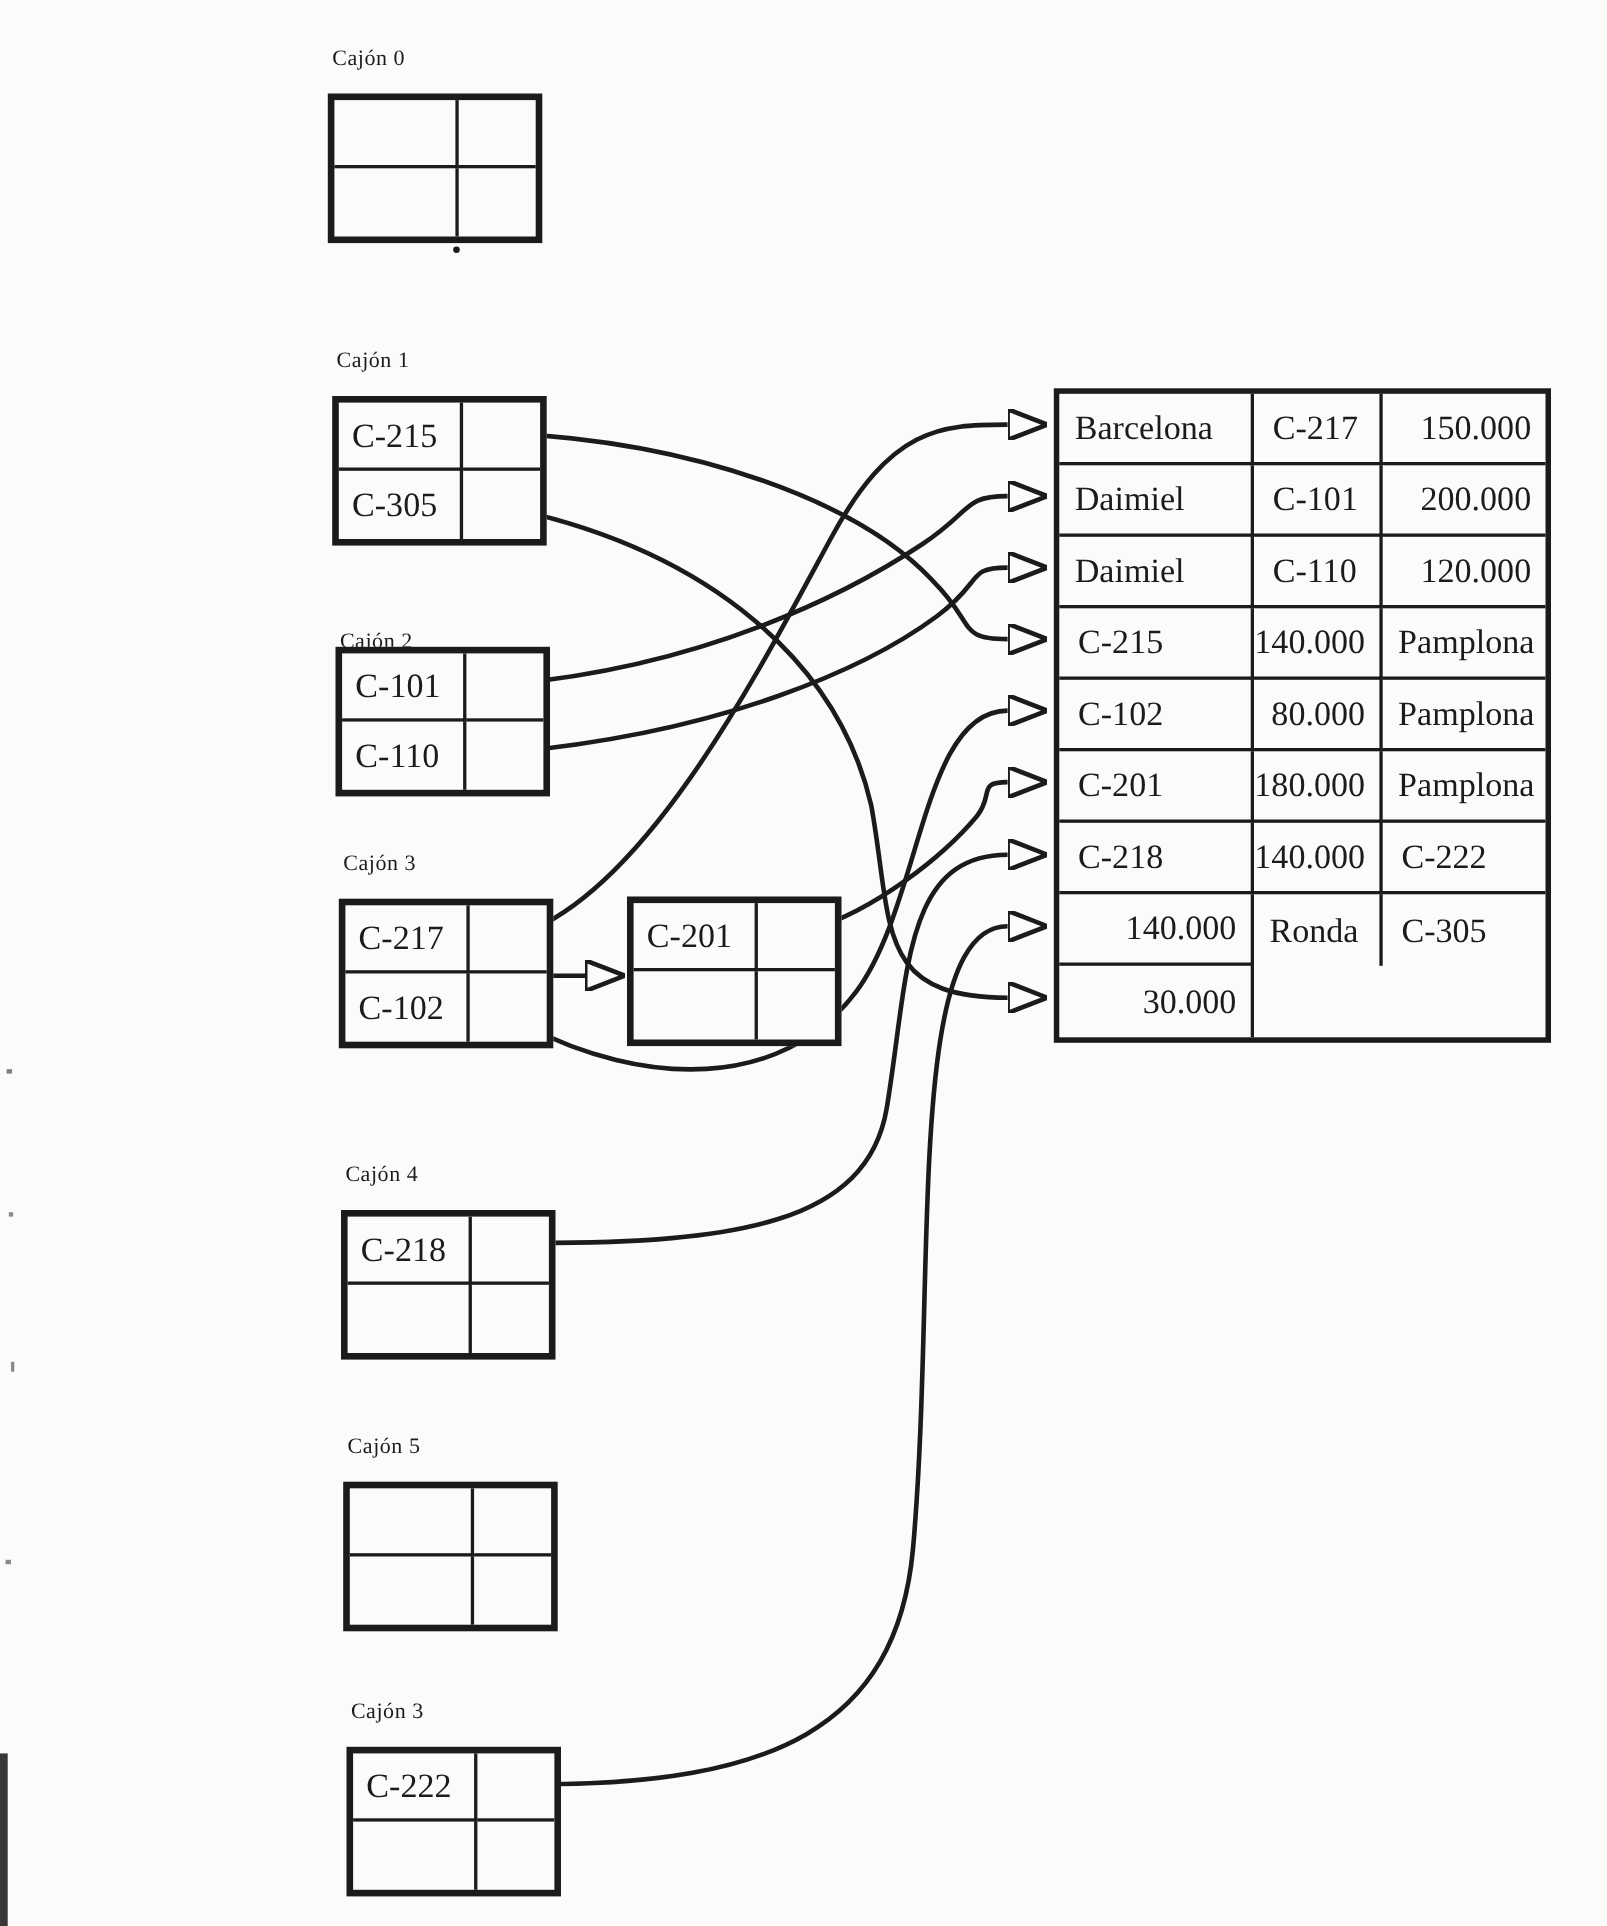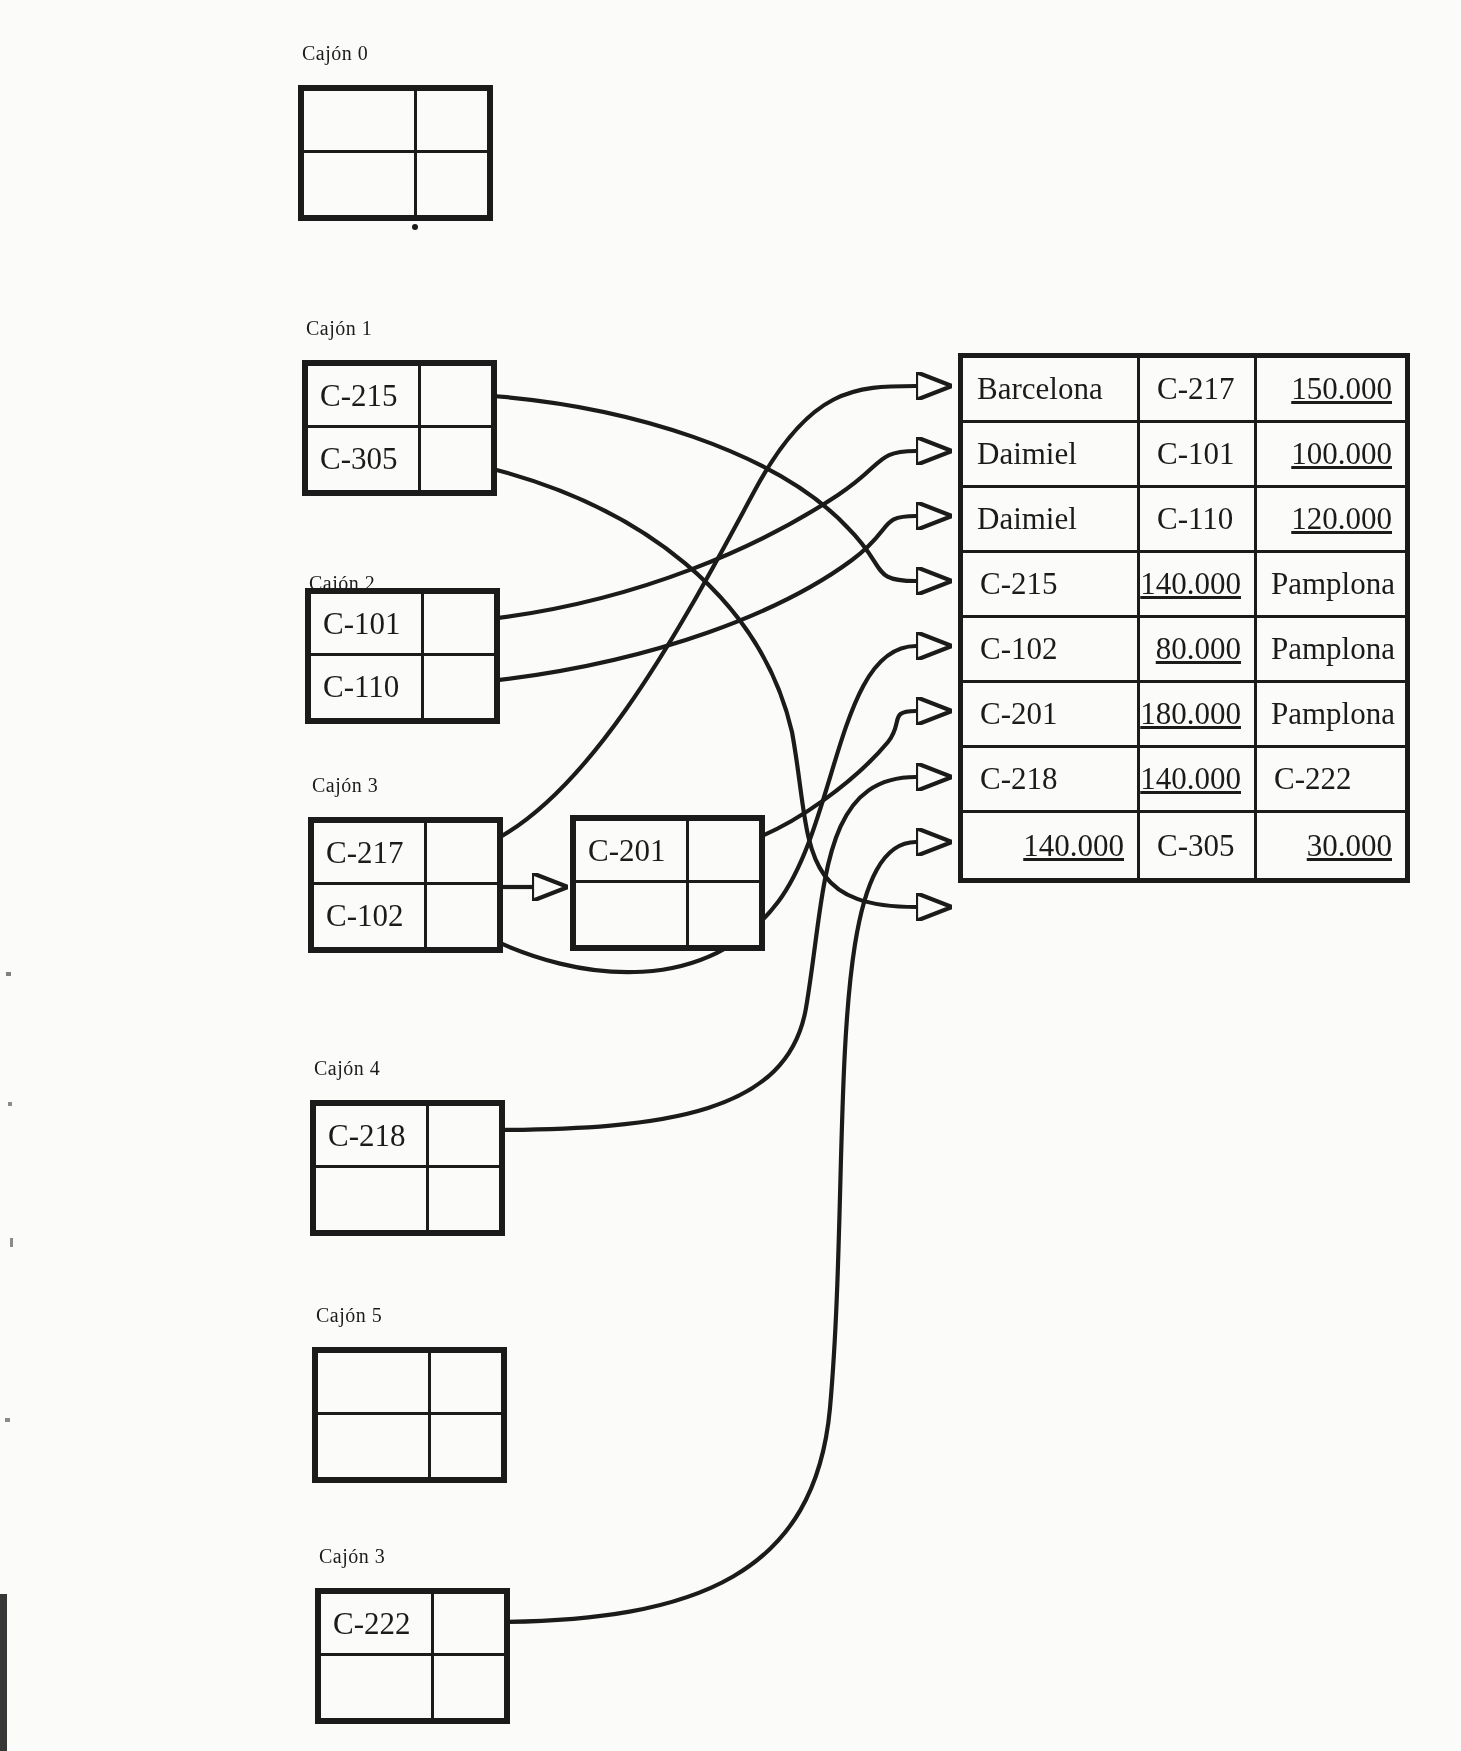--- a/index.html
+++ b/index.html
@@ -57,21 +57,21 @@
     display:flex;align-items:center;
     font-size:31px;
     border-right:3px solid var(--ink);
     border-bottom:3px solid var(--ink);
     overflow:hidden;
   }
   .rt:nth-child(3n){border-right:none;}
   .rt:nth-last-child(-n+3){border-bottom:none;}
   .rt.city{padding-left:14px;}
   .rt.code{padding-left:17px;}
-  .rt.val{justify-content:flex-end;padding-right:13px;text-decoration:underline;}
+  .rt.val{justify-content:flex-end;padding-right:13px;}
   
   svg.arrows{
     position:absolute;left:0;top:0;
     pointer-events:none;
   }
   svg.arrows path{
     fill:none;
     stroke:var(--ink);
     stroke-width:4.2;
   }
@@ -164,21 +164,21 @@
     <div class="bc p"></div>
   </div>
 
   <div class="rtable">
     <div class="rt city">Barcelona</div>
     <div class="rt code">C-217</div>
     <div class="rt val">150.000</div>
 
     <div class="rt city">Daimiel</div>
     <div class="rt code">C-101</div>
-    <div class="rt val">100.000</div>
+    <div class="rt val">200.000</div>
 
     <div class="rt city">Daimiel</div>
     <div class="rt code">C-110</div>
     <div class="rt val">120.000</div>
 
     <div class="rt code">C-215</div>
     <div class="rt val">140.000</div>
 
     <div class="rt city">Pamplona</div>
     <div class="rt code">C-102</div>
@@ -188,20 +188,21 @@
     <div class="rt code">C-201</div>
     <div class="rt val">180.000</div>
 
     <div class="rt city">Pamplona</div>
     <div class="rt code">C-218</div>
     <div class="rt val">140.000</div>
 
     <div class="rt code">C-222</div>
     <div class="rt val">140.000</div>
 
+    <div class="rt city">Ronda</div>
     <div class="rt code">C-305</div>
     <div class="rt val">30.000</div>
   </div>
 
   <div class="artifact" style="left:412px;top:224px;width:6px;height:6px;border-radius:50%;"></div>
   <div class="artifact" style="left:0;top:1594px;width:7px;height:157px;opacity:.88;"></div>
   <div class="artifact" style="left:6px;top:972px;width:5px;height:4px;opacity:.55;"></div>
   <div class="artifact" style="left:8px;top:1102px;width:4px;height:4px;opacity:.5;"></div>
   <div class="artifact" style="left:10px;top:1238px;width:3px;height:9px;opacity:.5;"></div>
   <div class="artifact" style="left:5px;top:1418px;width:5px;height:4px;opacity:.5;"></div>

